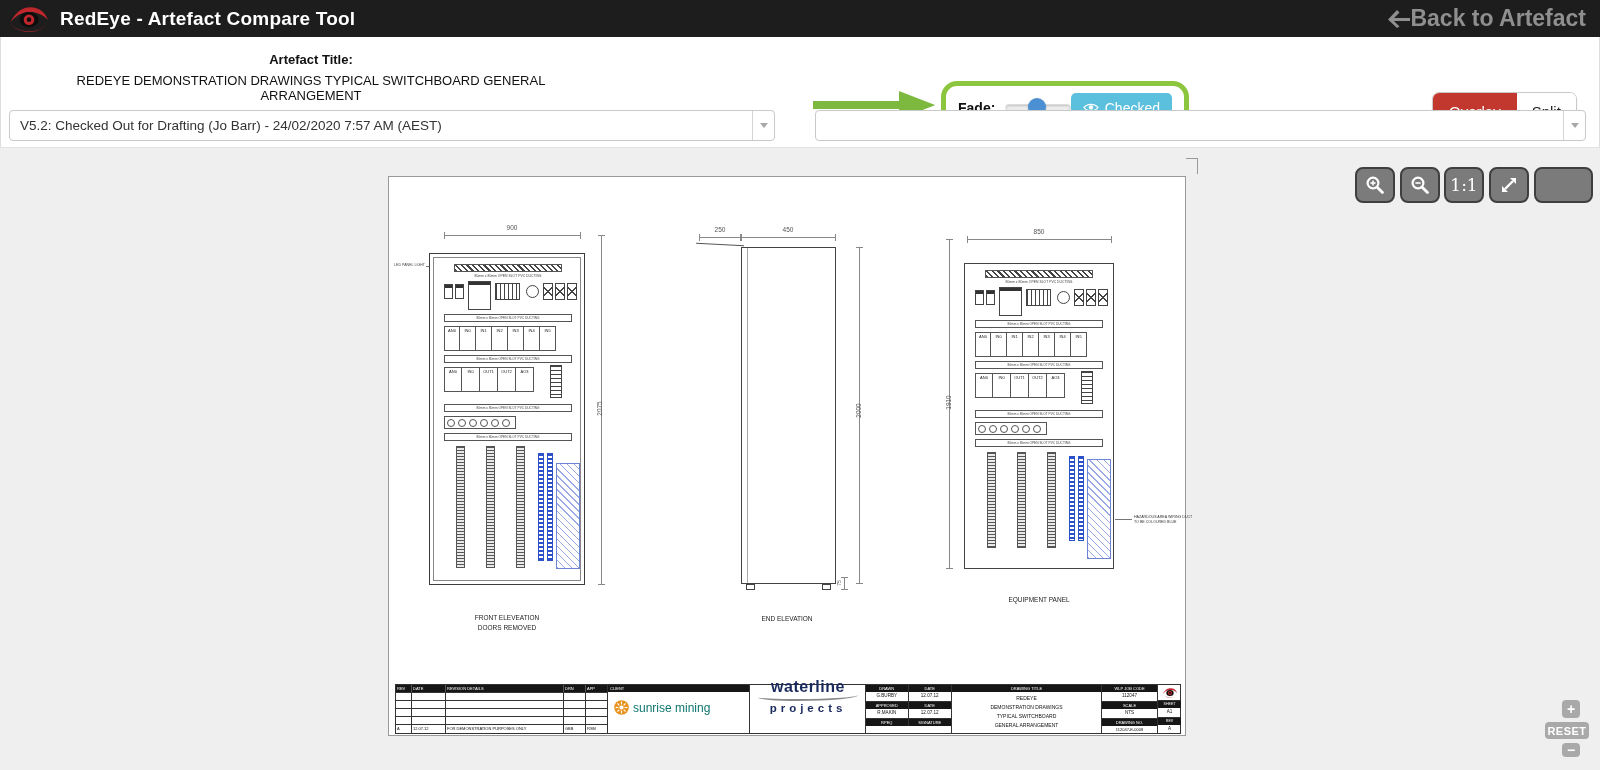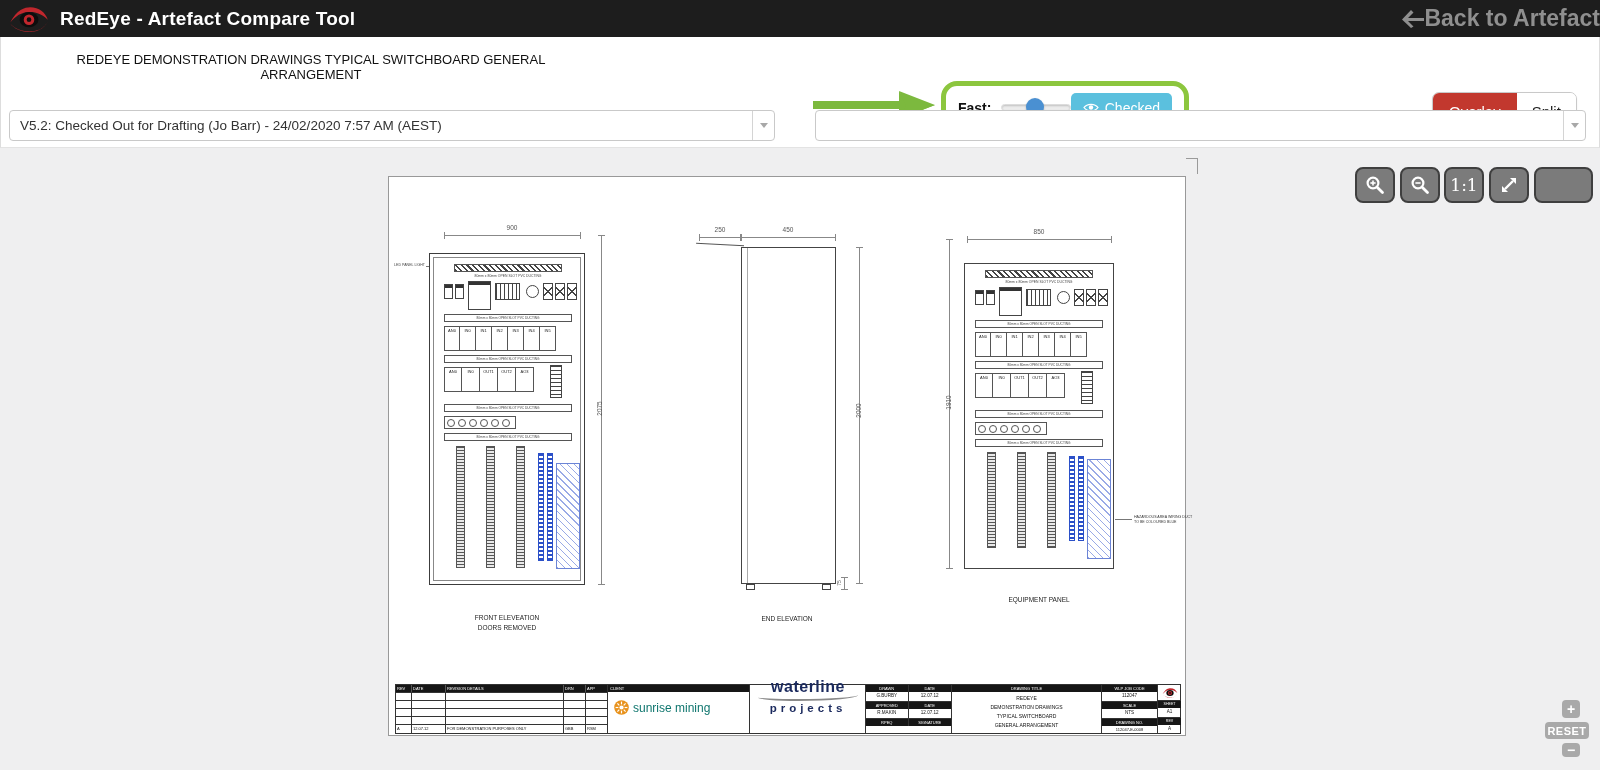--- a/index.html
+++ b/index.html
@@ -4,21 +4,21 @@
 <style>
   * { margin:0; padding:0; box-sizing:border-box; }
   html,body { width:1600px; height:770px; }
   body { font-family:"Liberation Sans", sans-serif; background:#fff; overflow:hidden; }
   .app { position:relative; width:1600px; height:770px; background:#fff; }
 
   
   .hdr { position:absolute; top:0; left:0; width:1600px; height:37px; background:#1d1d1d; display:flex; align-items:center; }
   .hdr .logo { margin-left:8px; display:flex; align-items:center; }
   .hdr-title { margin-left:10px; color:#fff; font-size:19px; font-weight:bold; letter-spacing:.2px; }
-  .back-link { margin-left:auto; color:#8f8f8f; font-size:23px; font-weight:bold; display:flex; align-items:center; gap:0; cursor:pointer; }
+  .back-link { margin-left:auto; margin-right:14px; color:#8f8f8f; font-size:23px; font-weight:bold; display:flex; align-items:center; gap:0; cursor:pointer; }
 
   
   .topbar { position:absolute; top:37px; left:0; width:1600px; height:111px; background:#fff; border-bottom:1px solid #e3e3e3; border-left:1px solid #ddd; border-right:1px solid #ddd; }
   .art-block { position:absolute; left:30px; top:15px; width:560px; text-align:center; }
   .art-label { font-size:13px; font-weight:bold; color:#111; margin-bottom:6px; }
   .art-title { font-size:13px; color:#111; }
 
   .green-arrow { position:absolute; left:812px; top:50px; }
   .fade-box { position:absolute; left:940px; top:44px; width:248px; height:53px; border:5px solid #8cc63e; border-radius:16px; background:#fff; display:flex; align-items:center; padding:0 12px; }
   .fade-label { font-size:14px; font-weight:bold; color:#111; margin-right:10px; }
@@ -129,31 +129,32 @@
     <span class="back-link">
       <svg width="22" height="18" viewBox="0 0 22 18">
         <path d="M9 0 L11.5 2.5 L6 8 H22 V11 H6 L11.5 16.5 L9 18 L0 9.5 Z" fill="#8f8f8f"></path>
       </svg>
       <span>Back to Artefact</span>
     </span>
   </div>
 
   <div class="topbar">
     <div class="art-block">
+      <div class="art-label">Artefact Title:</div>
       <div class="art-title">REDEYE DEMONSTRATION DRAWINGS TYPICAL SWITCHBOARD GENERAL ARRANGEMENT</div>
     </div>
 
     <svg class="green-arrow" width="126" height="36" viewBox="0 0 126 36">
       <rect x="0" y="14" width="88" height="8" fill="#7cb93e"></rect>
       <polygon points="86,4 86,32 122,18 96,18 96,18" fill="#7cb93e"></polygon>
       <polygon points="86,4 122,18 86,32 93,18" fill="#7cb93e"></polygon>
     </svg>
 
     <div class="fade-box">
-      <span class="fade-label">Fast:</span>
+      <span class="fade-label">Fade:</span>
       <span class="fade-track">
         <span class="fade-thumb"></span>
       </span>
       <button class="toggle-btn">
         <svg width="16" height="11" viewBox="0 0 16 11">
           <path d="M1 5.5 C4 1.2 12 1.2 15 5.5 C12 9.8 4 9.8 1 5.5 Z" fill="none" stroke="#fff" stroke-width="1.3"></path>
           <circle cx="8" cy="5.5" r="2.2" fill="#fff"></circle>
         </svg>
         <span>Checked</span>
       </button>

